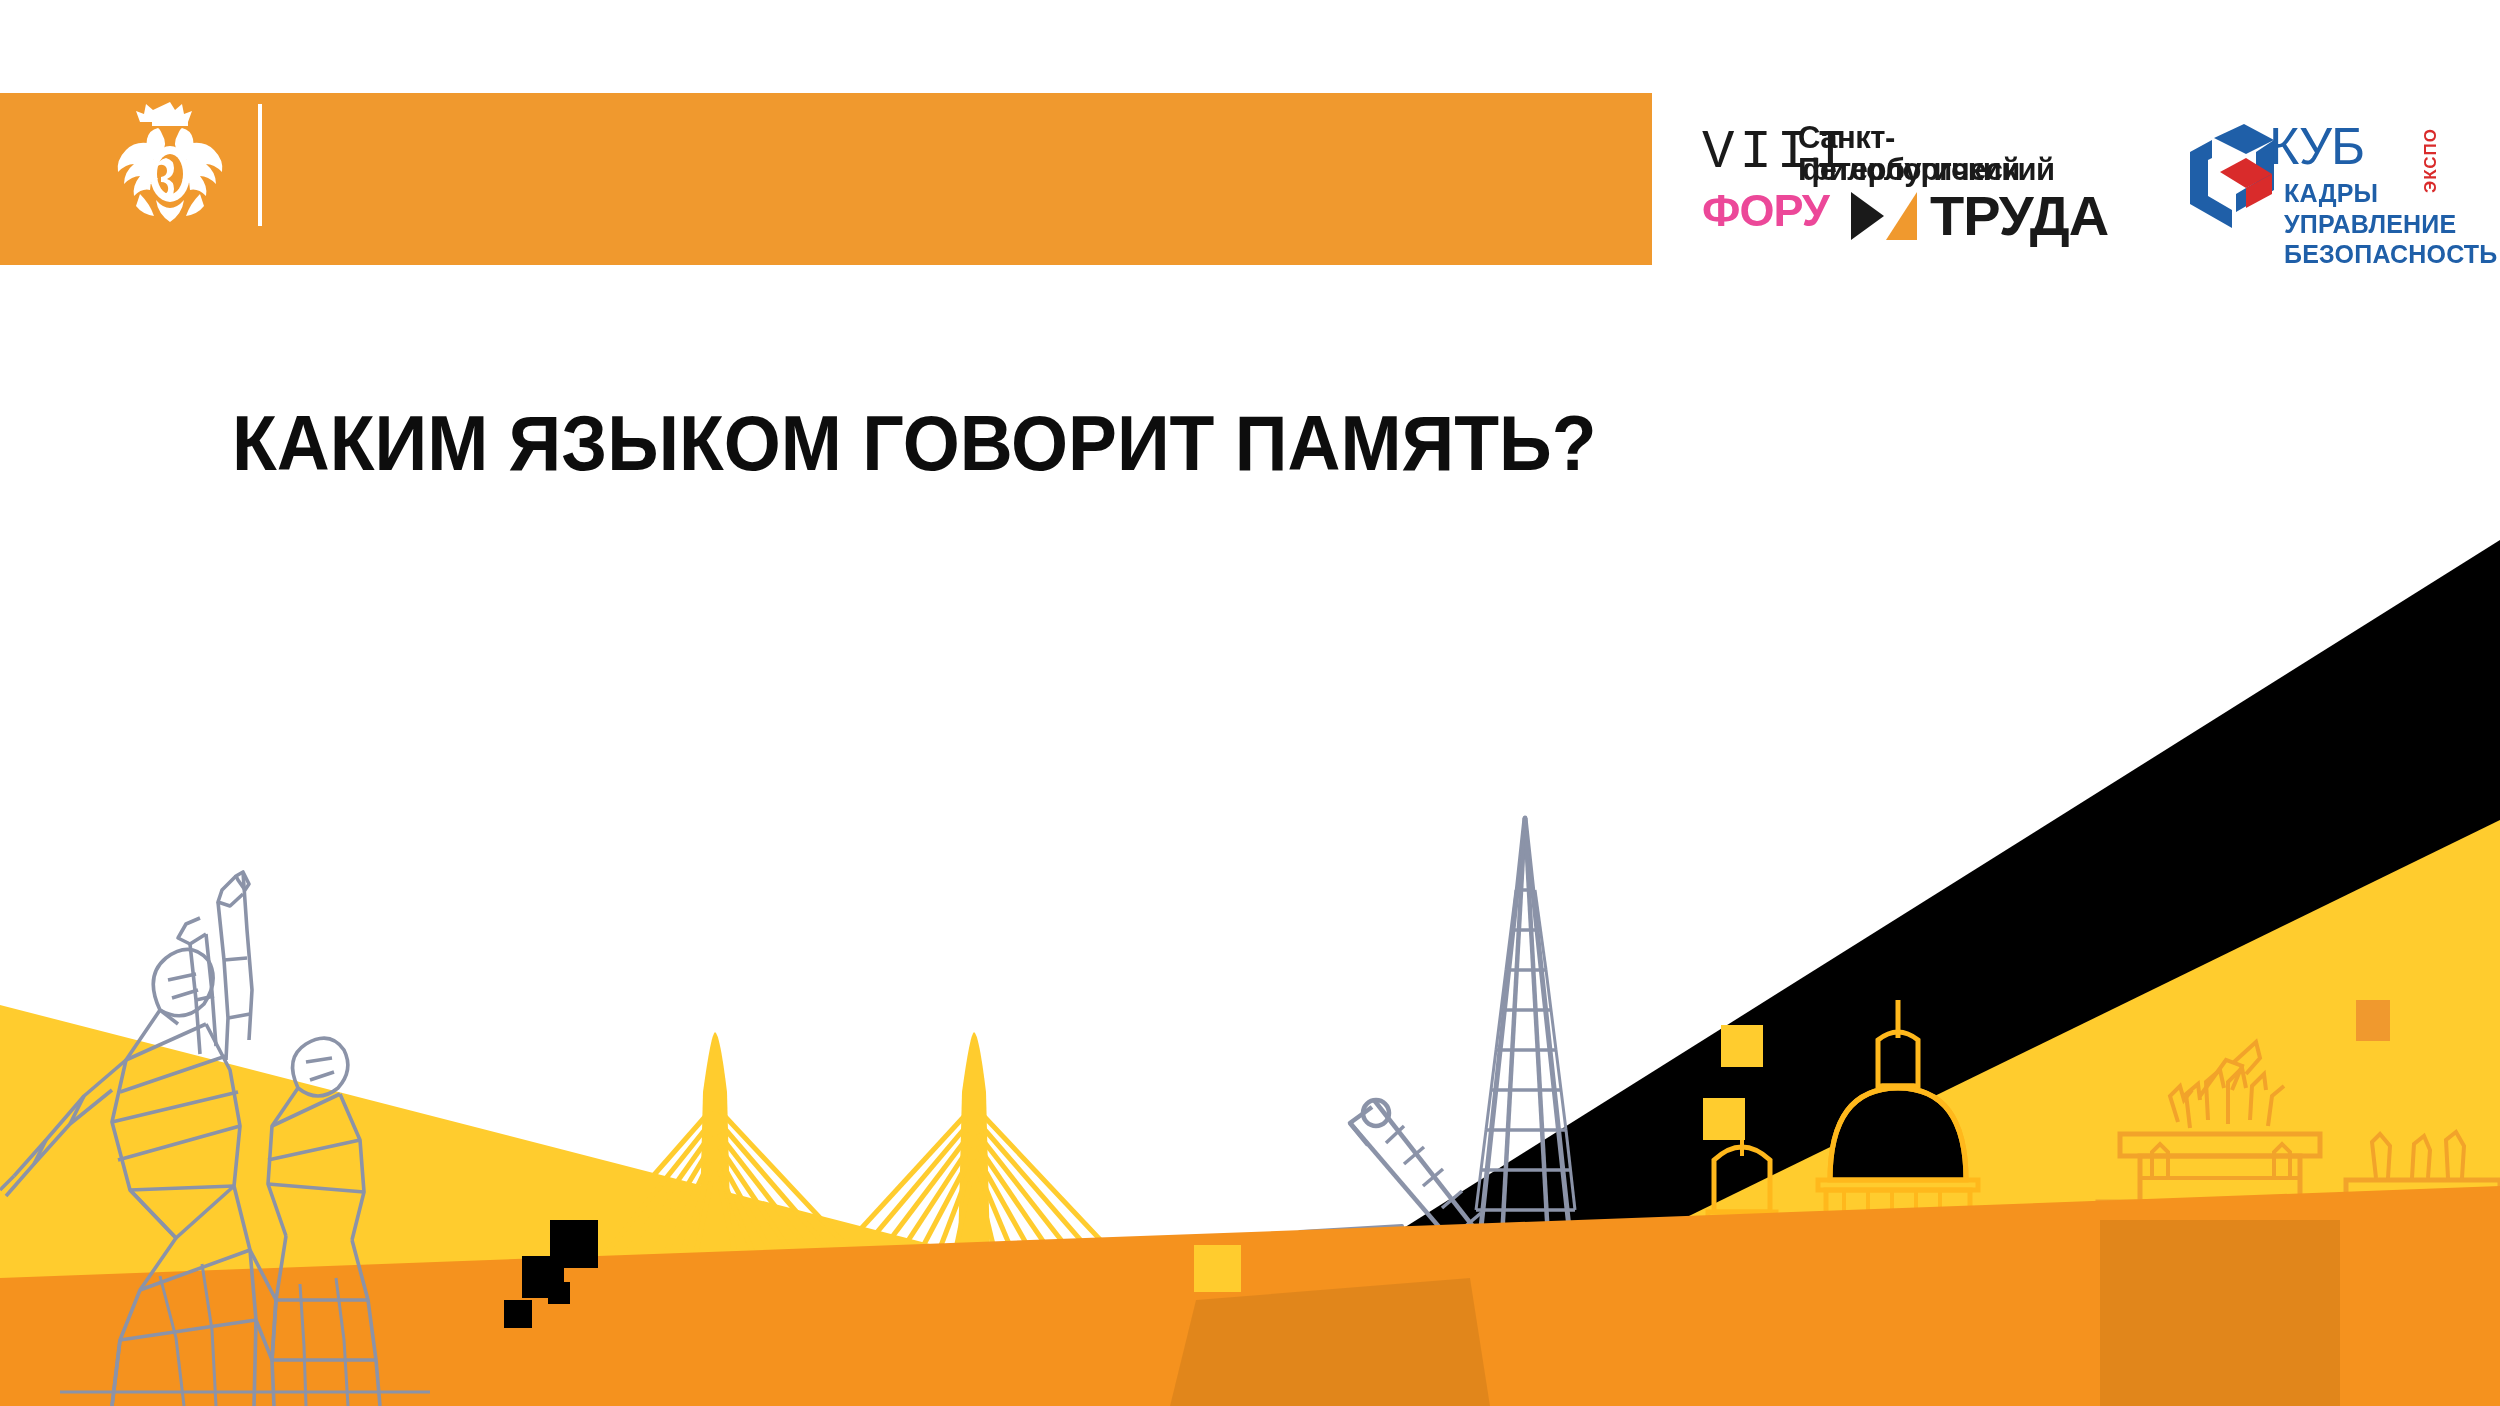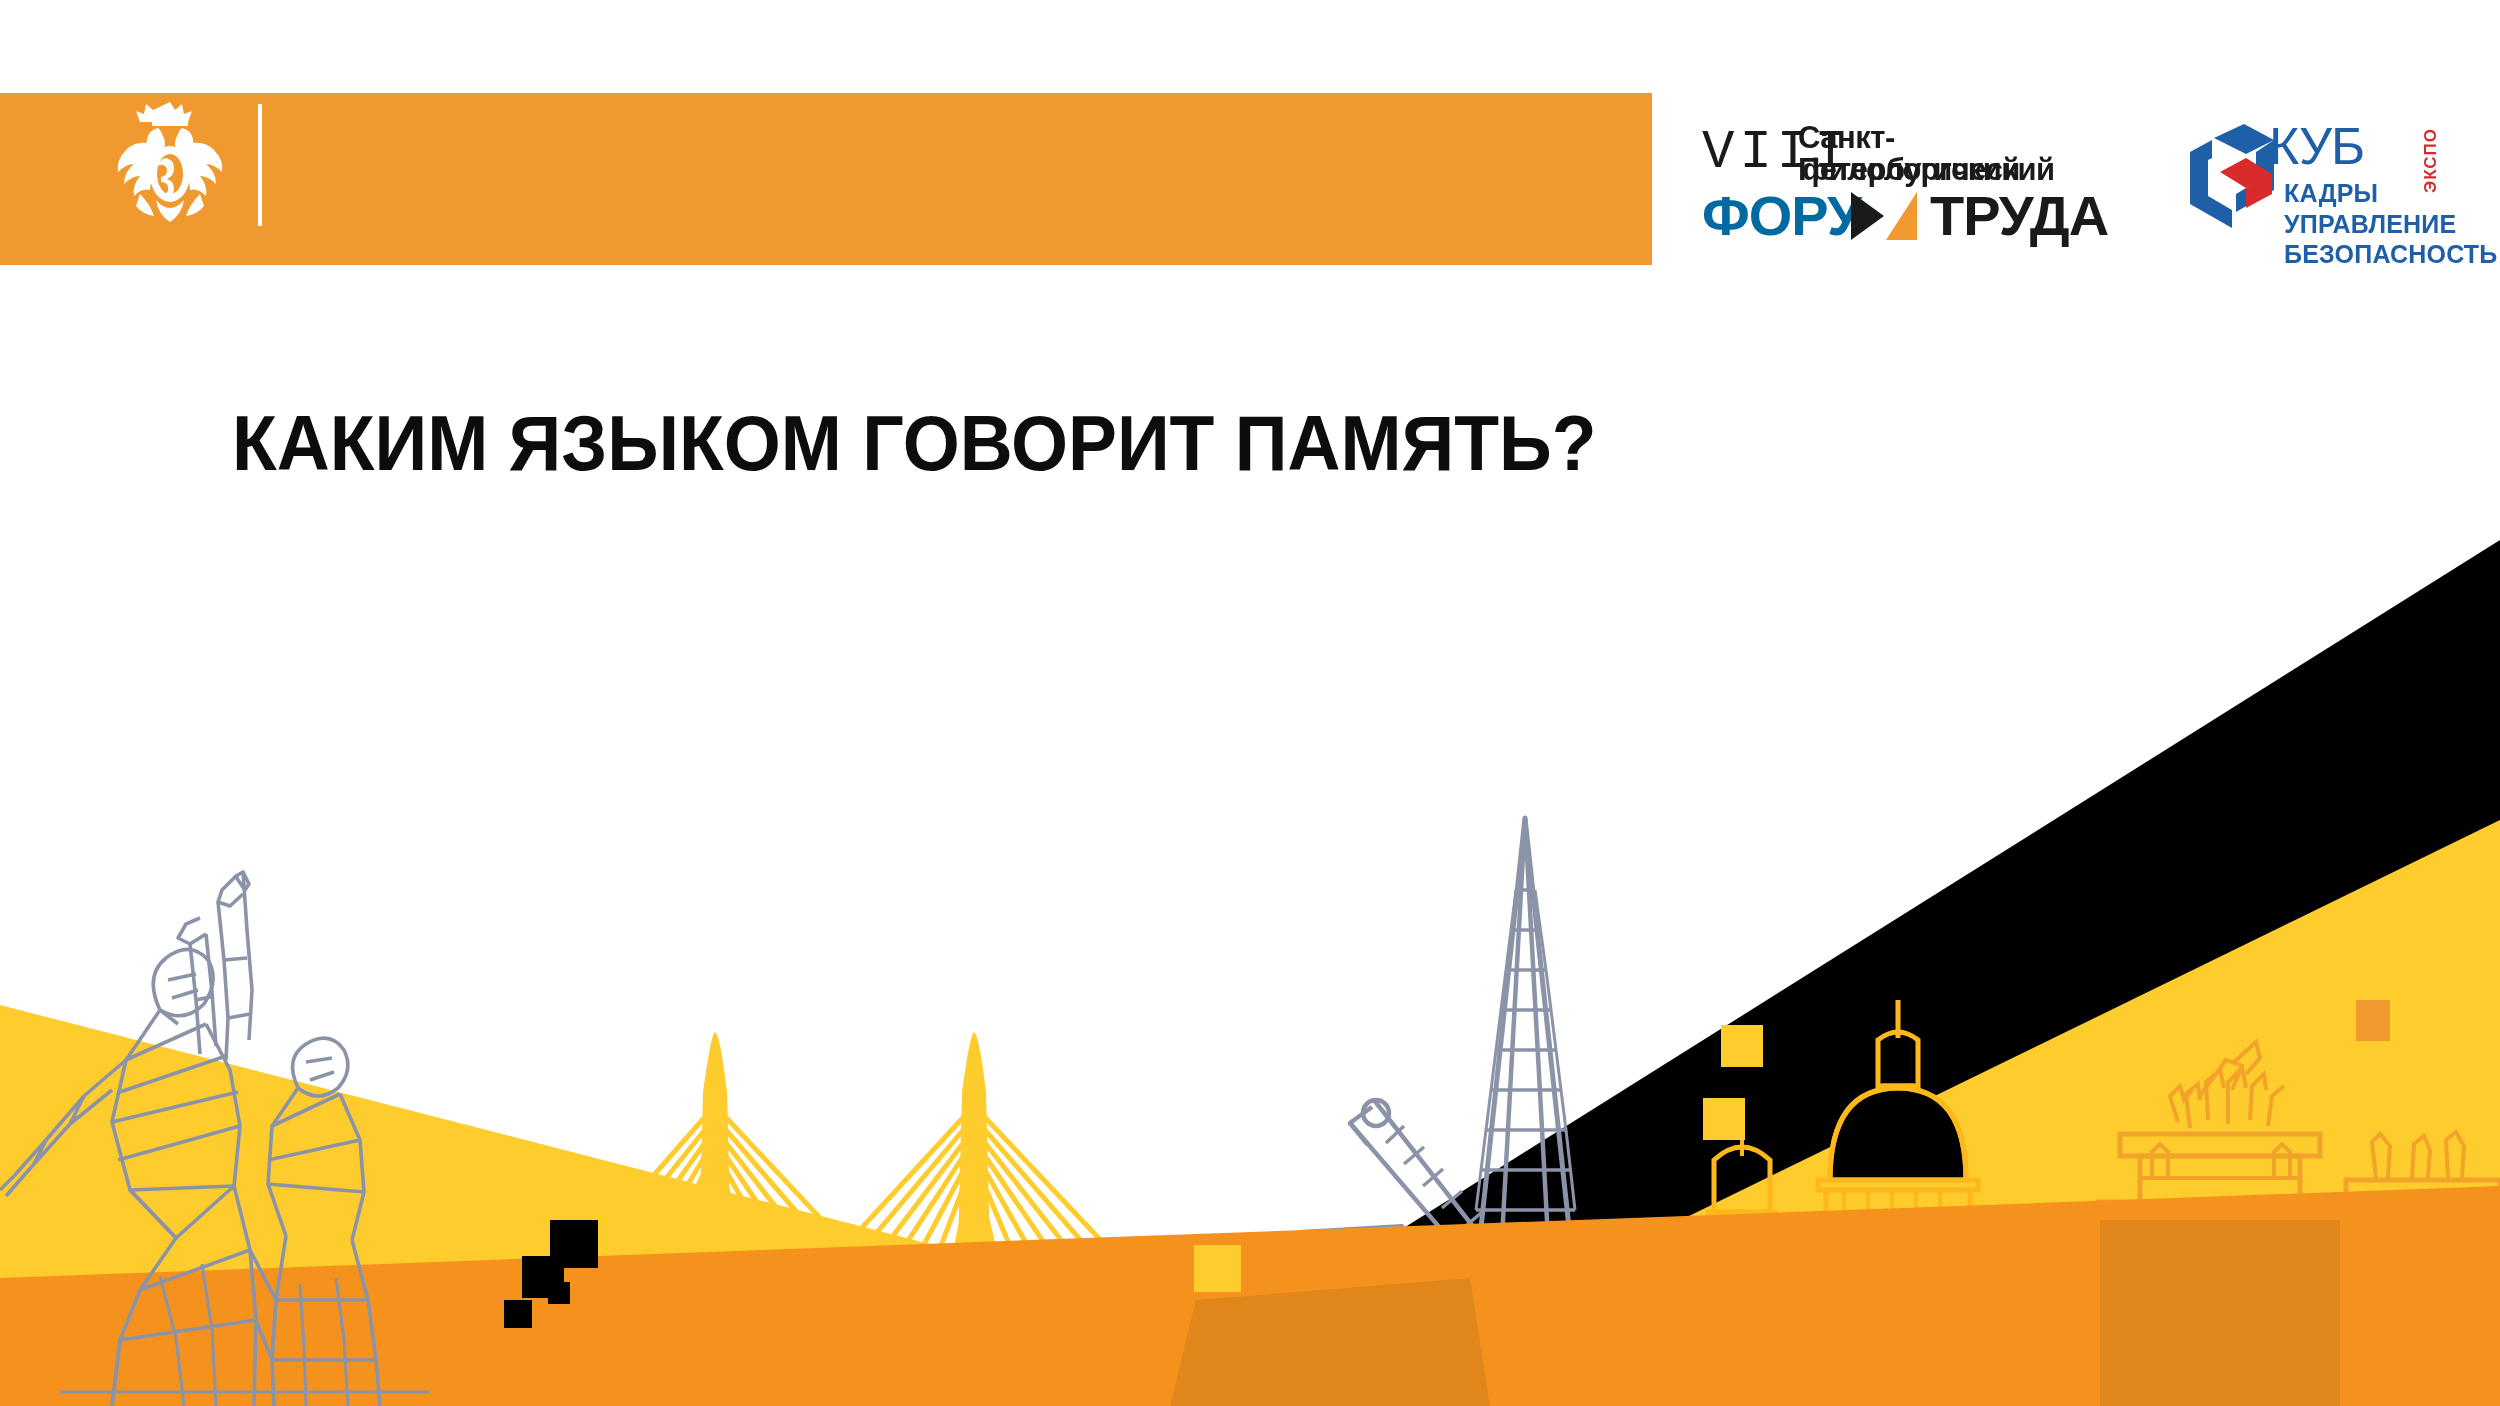--- a/index.html
+++ b/index.html
@@ -64,21 +64,21 @@
   #forum-l2{
     position:absolute; left:100px; top:32px;
     font-size:31px; font-weight:bold; color:#1A1A1A; line-height:1.02;
     letter-spacing:-0.5px;
   }
   #forum-big{
     position:absolute; left:0; top:66px; width:408px; height:58px;
   }
   #forum-word1{
     position:absolute; left:0; top:0;
-    font-size:56px; font-weight:bold; color:#0369a1;
+    font-size:45px; font-weight:bold; color:#ec4899;
     letter-spacing:-1px; line-height:1;
   }
   #forum-tri{
     position:absolute; left:149px; top:4px; width:66px; height:48px;
   }
   #forum-word2{
     position:absolute; left:219px; top:0;
     font-size:56px; font-weight:bold; color:#1A1A1A;
     letter-spacing:-1px; line-height:1;margin-left:9px;
   }

